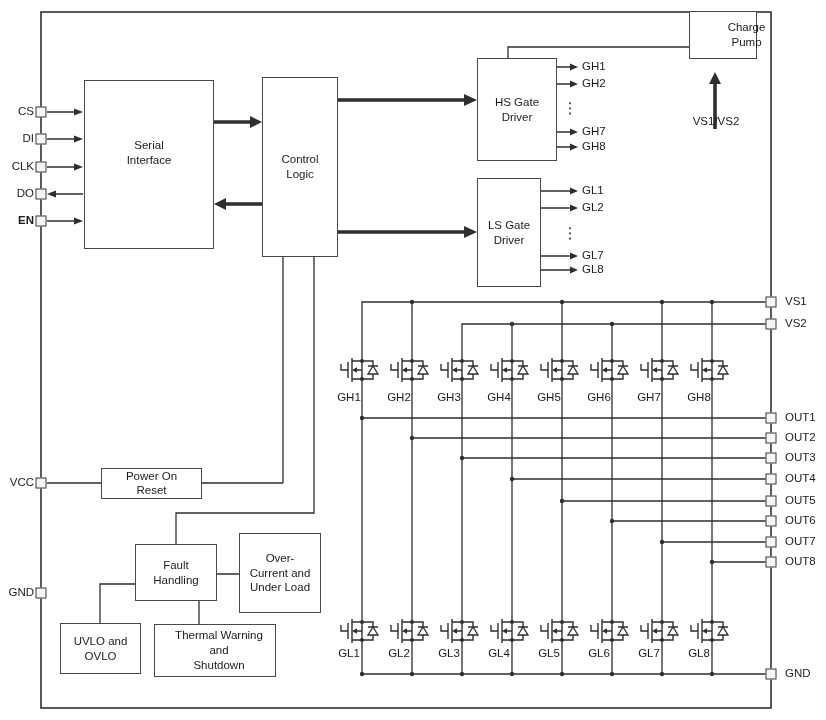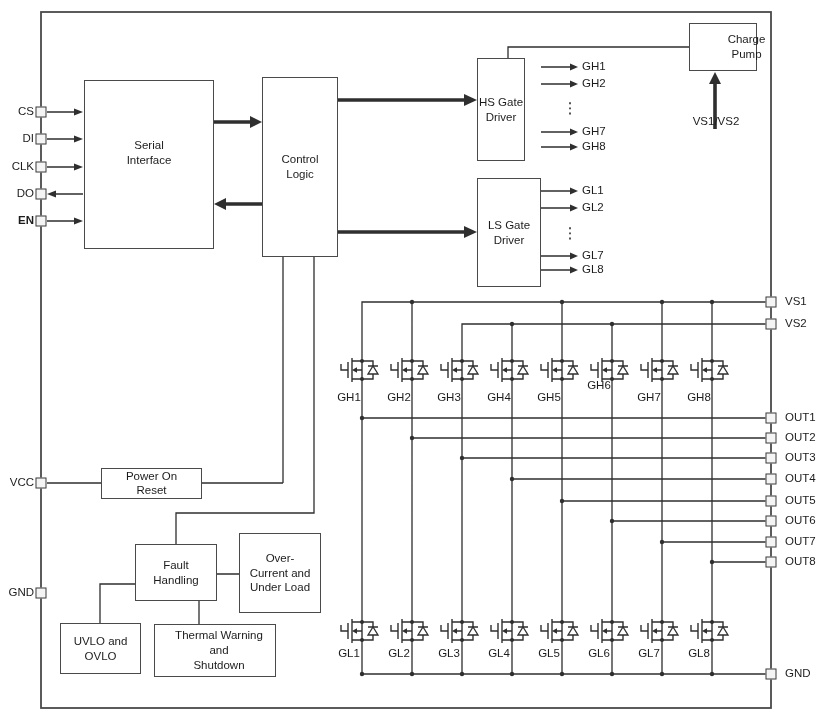--- a/index.html
+++ b/index.html
@@ -208,31 +208,31 @@
   <div class="block" style="left:262px;top:77px;width:76px;height:180px;">
     <span>Control</span>
     <span>Logic</span>
   </div>
 
   <div class="block" style="left:84px;top:80px;width:130px;height:169px;padding-bottom:24px;">
     <span>Serial</span>
     <span>Interface</span>
   </div>
 
-  <div class="block" style="left:477px;top:58px;width:48px;height:103px;">
+  <div class="block" style="left:477px;top:58px;width:80px;height:103px;">
     <span>HS Gate</span>
     <span>Driver</span>
   </div>
 
   <div class="block" style="left:477px;top:178px;width:64px;height:109px;">
     <span>LS Gate</span>
     <span>Driver</span>
   </div>
 
-  <div class="block" style="left:689px;top:23px;width:68px;height:48px;padding-left:47px;">
+  <div class="block" style="left:689px;top:11px;width:68px;height:48px;padding-left:47px;">
     <span>Charge</span>
     <span>Pump</span>
   </div>
 
   <div class="block" style="left:101px;top:468px;width:101px;height:31px;line-height:1.2;">
     <span>Power On</span>
     <span>Reset</span>
   </div>
 
   <div class="block" style="left:135px;top:544px;width:82px;height:57px;">
@@ -305,21 +305,21 @@
       <div class="lbl left-align" style="left:582px;top:147px;">GH8</div>
       <div class="lbl left-align" style="left:582px;top:191px;">GL1</div>
       <div class="lbl left-align" style="left:582px;top:208px;">GL2</div>
       <div class="lbl left-align" style="left:582px;top:256px;">GL7</div>
       <div class="lbl left-align" style="left:582px;top:270px;">GL8</div>
       <div class="lbl center" style="left:349px;top:398px;">GH1</div>
       <div class="lbl center" style="left:399px;top:398px;">GH2</div>
       <div class="lbl center" style="left:449px;top:398px;">GH3</div>
       <div class="lbl center" style="left:499px;top:398px;">GH4</div>
       <div class="lbl center" style="left:549px;top:398px;">GH5</div>
-      <div class="lbl center" style="left:599px;top:386px;">GH6</div>
+      <div class="lbl center" style="left:599px;top:398px;">GH6</div>
       <div class="lbl center" style="left:649px;top:398px;">GH7</div>
       <div class="lbl center" style="left:699px;top:398px;">GH8</div>
       <div class="lbl center" style="left:349px;top:654px;">GL1</div>
       <div class="lbl center" style="left:399px;top:654px;">GL2</div>
       <div class="lbl center" style="left:449px;top:654px;">GL3</div>
       <div class="lbl center" style="left:499px;top:654px;">GL4</div>
       <div class="lbl center" style="left:549px;top:654px;">GL5</div>
       <div class="lbl center" style="left:599px;top:654px;">GL6</div>
       <div class="lbl center" style="left:649px;top:654px;">GL7</div>
       <div class="lbl center" style="left:699px;top:654px;">GL8</div>

